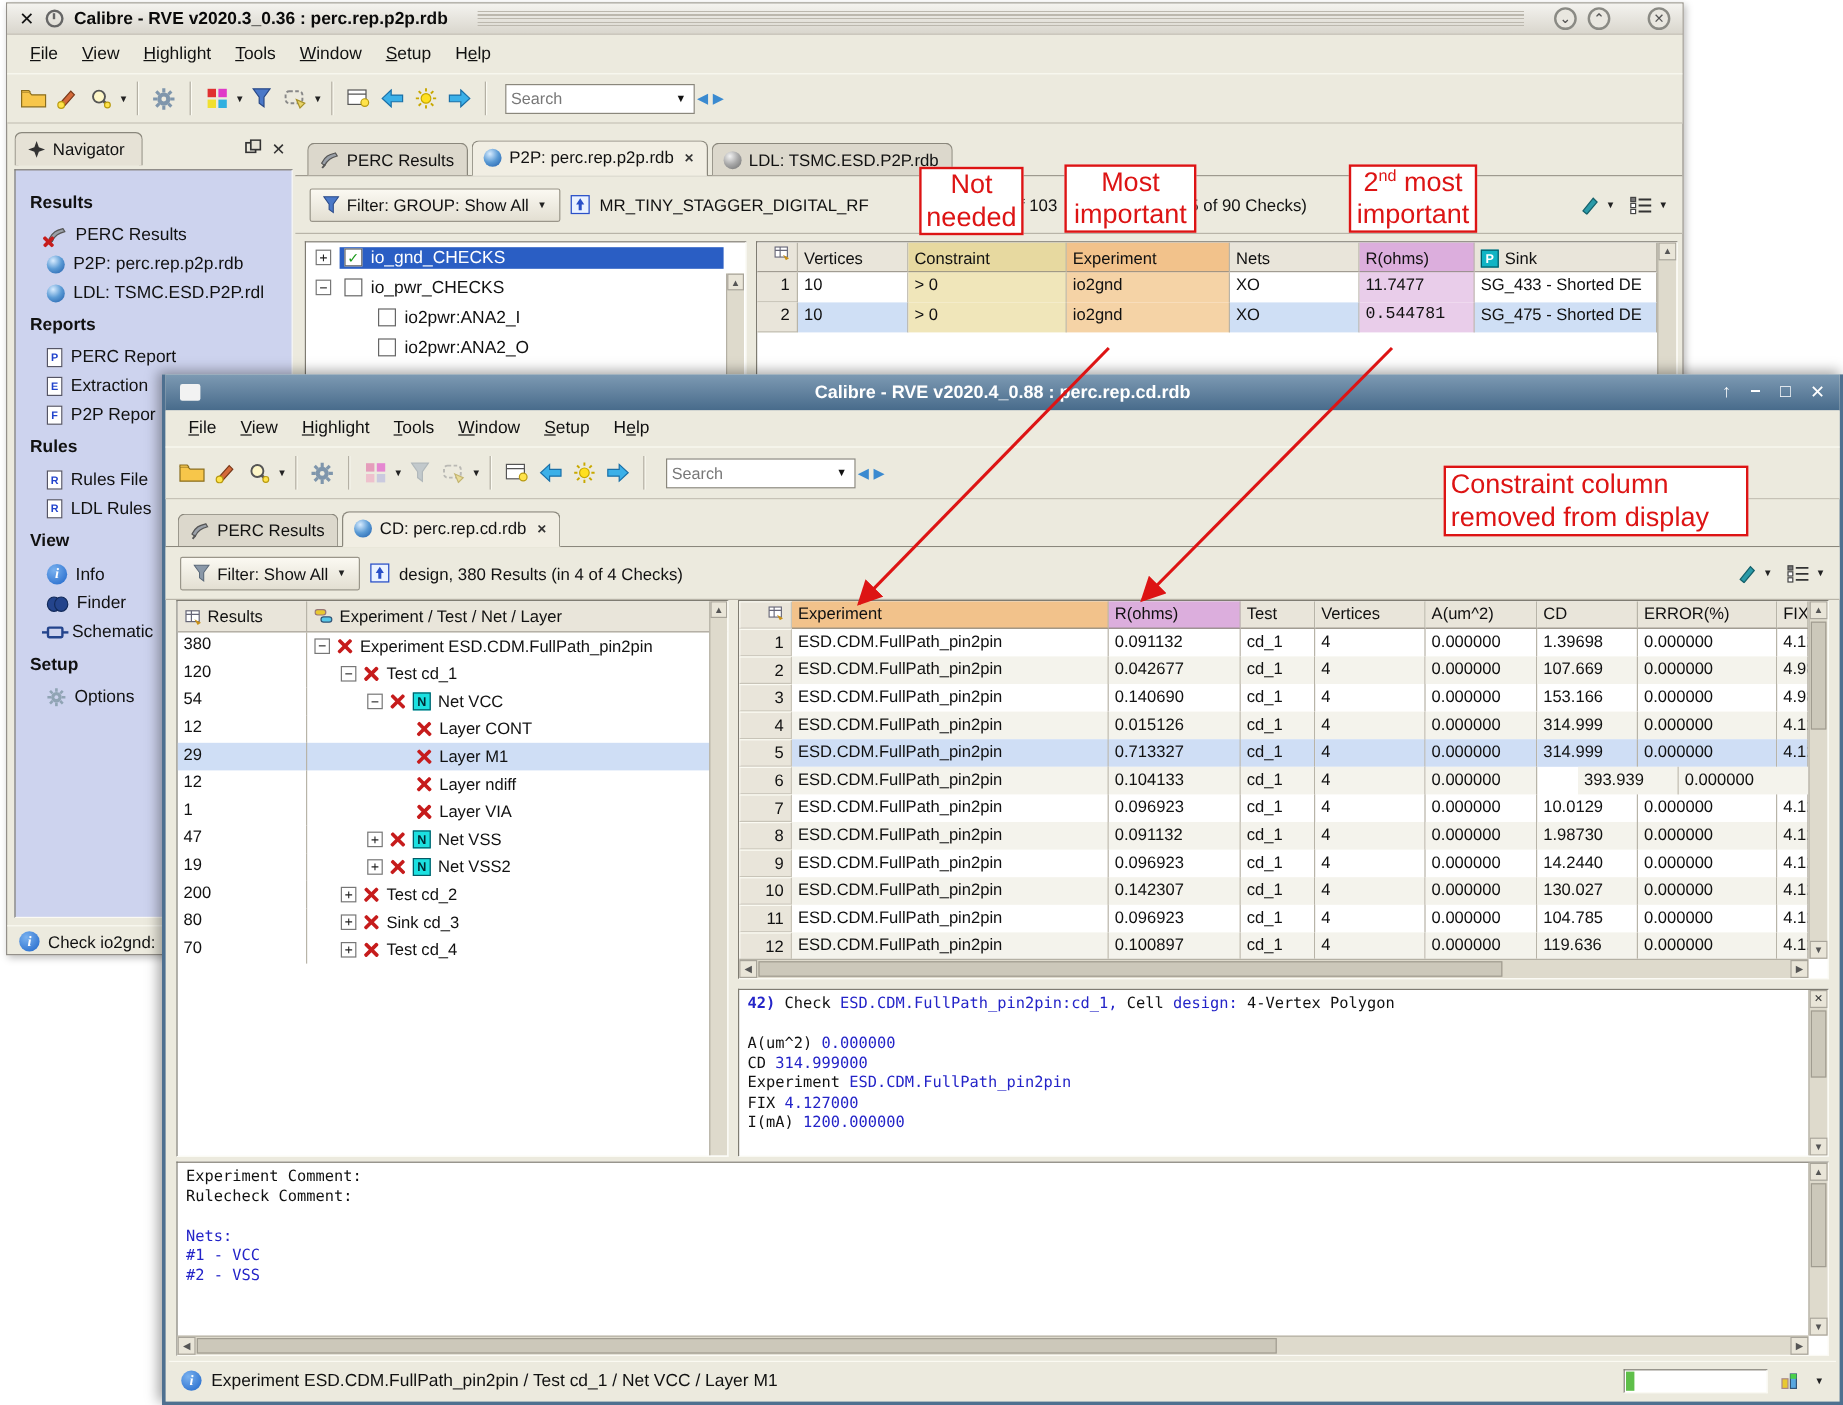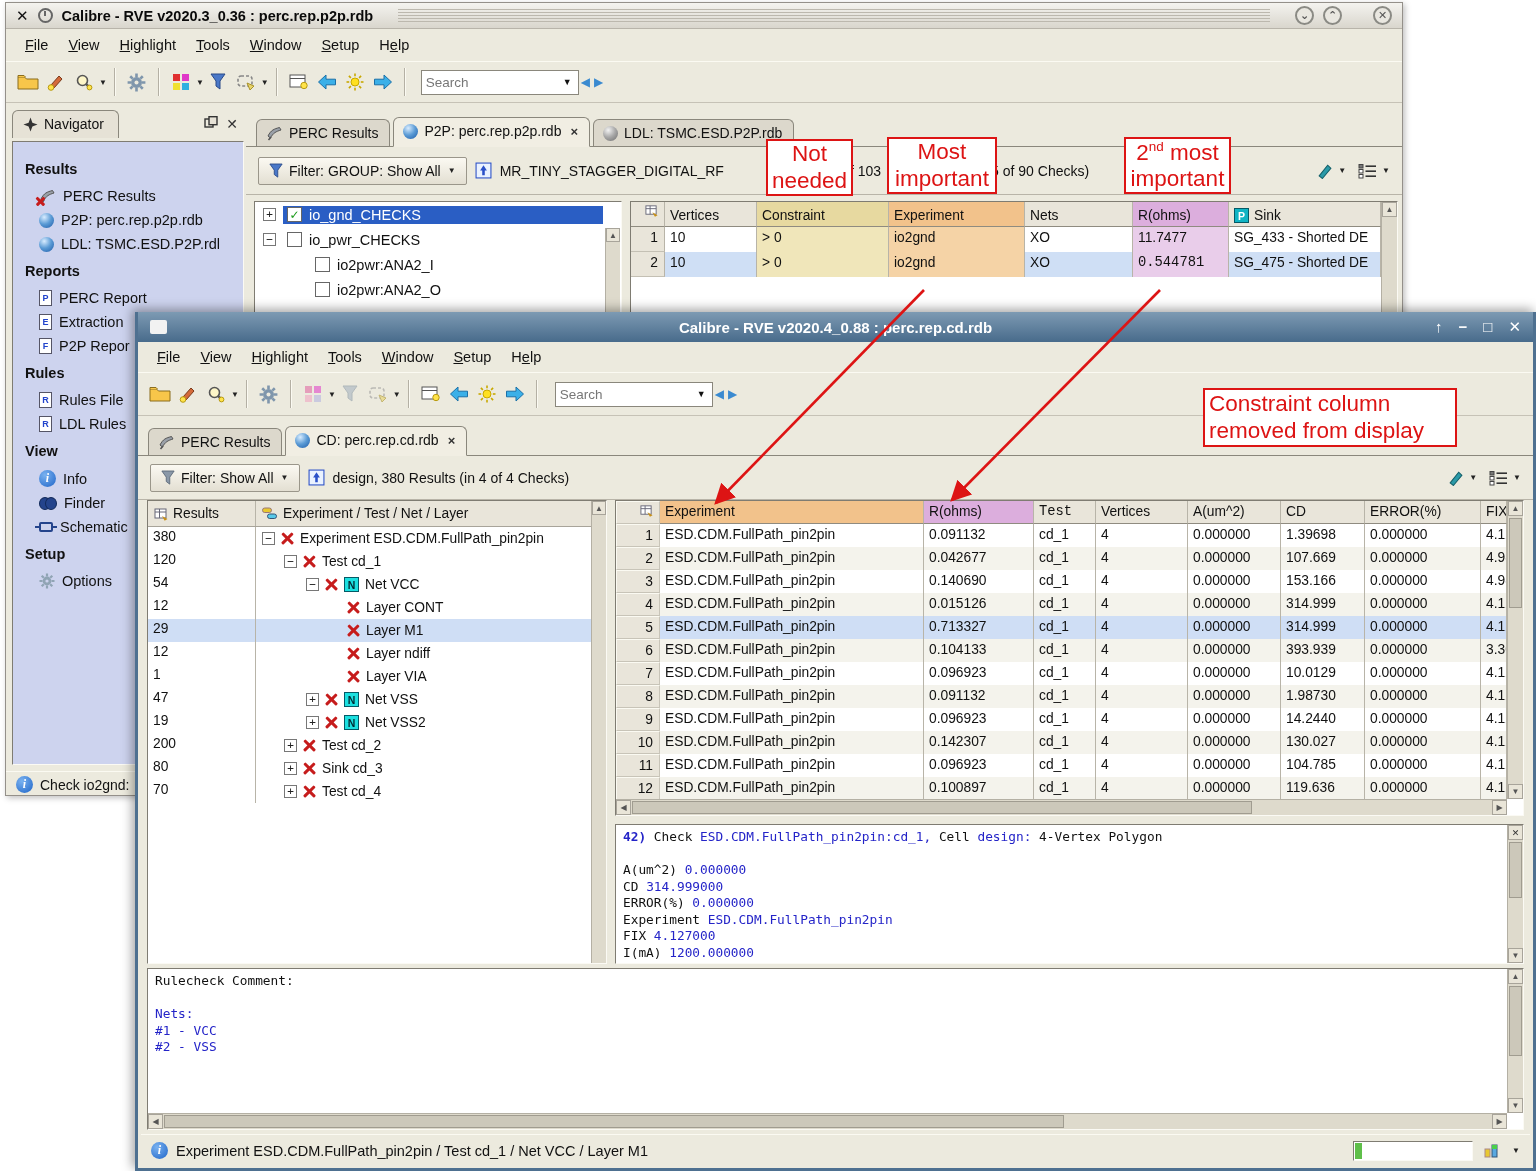--- a/index.html
+++ b/index.html
@@ -784,21 +784,21 @@
           <div class="fgt" id="fg-table">
               <div class="fgt-row hdr">
                 <div class="cell numc" style="padding-top:2px;"><svg width="13" height="13" viewBox="0 0 14 14">
                     <rect x="1" y="2" width="11" height="9" fill="#fff" stroke="#667"></rect>
                     <line x1="1" y1="5" x2="12" y2="5" stroke="#667"></line>
                     <line x1="5.5" y1="2" x2="5.5" y2="11" stroke="#667"></line>
                     <path d="M8 9 l5.5 3 -2.8 1.8 z" fill="#c89018"></path>
                   </svg></div>
                 <div class="cell org" style="width:264px;">Experiment</div>
                 <div class="cell vio" style="width:110px;">R(ohms)</div>
-                <div class="cell plain" style="width:62px;font-family:Liberation Mono, monospace;">Test</div>
+                <div class="cell plain" style="width:62px;">Test</div>
                 <div class="cell plain" style="width:92px;">Vertices</div>
                 <div class="cell plain" style="width:93px;">A(um^2)</div>
                 <div class="cell plain" style="width:84px;">CD</div>
                 <div class="cell plain" style="width:116px;">ERROR(%)</div>
                 <div class="cell plain grow1" style="">FIX</div>
               </div>
               <div class="fgt-row r">
                 <div class="cell numc" style="text-align:right;">1</div>
                 <div class="cell data" style="width:264px;">ESD.CDM.FullPath_pin2pin</div>
                 <div class="cell data" style="width:110px;">0.091132</div>
@@ -853,21 +853,21 @@
                 <div class="cell data" style="width:116px;">0.000000</div>
                 <div class="cell data grow1" style="">4.127</div>
               </div>
               <div class="fgt-row r">
                 <div class="cell numc" style="text-align:right;">6</div>
                 <div class="cell data" style="width:264px;">ESD.CDM.FullPath_pin2pin</div>
                 <div class="cell data" style="width:110px;">0.104133</div>
                 <div class="cell data" style="width:62px;">cd_1</div>
                 <div class="cell data" style="width:92px;">4</div>
                 <div class="cell data" style="width:93px;">0.000000</div>
-                <div class="cell data" style="width:84px;">393.939</div>
+                <div class="cell data" style="width:84px;margin-left:34px;">393.939</div>
                 <div class="cell data" style="width:116px;">0.000000</div>
                 <div class="cell data grow1" style="">3.300</div>
               </div>
               <div class="fgt-row r">
                 <div class="cell numc" style="text-align:right;">7</div>
                 <div class="cell data" style="width:264px;">ESD.CDM.FullPath_pin2pin</div>
                 <div class="cell data" style="width:110px;">0.096923</div>
                 <div class="cell data" style="width:62px;">cd_1</div>
                 <div class="cell data" style="width:92px;">4</div>
                 <div class="cell data" style="width:93px;">0.000000</div>
@@ -941,36 +941,36 @@
             <div class="sb-thumb-h" style="flex:0 0 620px; margin-left:1px;"></div>
             <div class="sb-btn" style="margin-left:auto;">▶</div>
           </div>
         </div>
         <div class="fg-detail sunk">
           <div class="detail-body mono" id="fg-detail">
               <div class="mline"><span class="m-bb">42)</span><span class="m-k"> Check </span><span class="m-b">ESD.CDM.FullPath_pin2pin:cd_1,</span><span class="m-k"> Cell </span><span class="m-b">design:</span><span class="m-k"> 4-Vertex Polygon</span></div>
               <div class="mline">&nbsp;</div>
               <div class="mline"><span class="m-k">A(um^2) </span><span class="m-b">0.000000</span></div>
               <div class="mline"><span class="m-k">CD </span><span class="m-b">314.999000</span></div>
-              <div class="mline"><span class="m-k">ERROR(%) </span><span class="m-b">0.000000</span></div>
               <div class="mline"><span class="m-k">Experiment </span><span class="m-b">ESD.CDM.FullPath_pin2pin</span></div>
               <div class="mline"><span class="m-k">FIX </span><span class="m-b">4.127000</span></div>
               <div class="mline"><span class="m-k">I(mA) </span><span class="m-b">1200.000000</span></div>
             </div>
           <div class="sb-v">
             <div class="detail-x">✕</div>
             <div class="sb-thumb-v" style="top:17px; height:56px;"></div>
             <div class="sb-btn" style="position:absolute; bottom:0;">▼</div>
           </div>
         </div>
       </div>
     </div>
 
     <div id="fg-comment" class="sunk">
       <div class="comment-body mono" id="fg-comment-body">
+          <div class="mline"><span class="m-k">Experiment Comment:</span></div>
           <div class="mline"><span class="m-k">Rulecheck Comment:</span></div>
           <div class="mline">&nbsp;</div>
           <div class="mline"><span class="m-b">Nets:</span></div>
           <div class="mline"><span class="m-b">#1 - VCC</span></div>
           <div class="mline"><span class="m-b">#2 - VSS</span></div>
         </div>
       <div class="sb-v" style="bottom:16px;">
         <div class="sb-btn">▲</div>
         <div class="sb-thumb-v" style="top:17px; height:70px;"></div>
         <div class="sb-btn" style="position:absolute; bottom:0;">▼</div>

